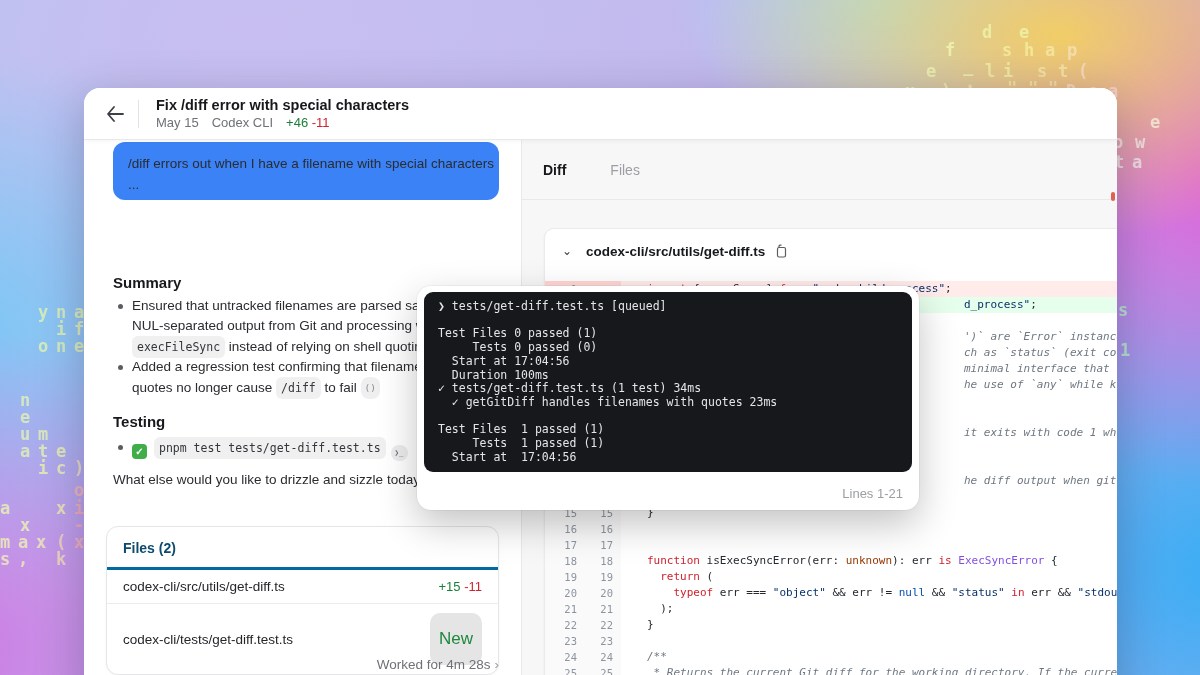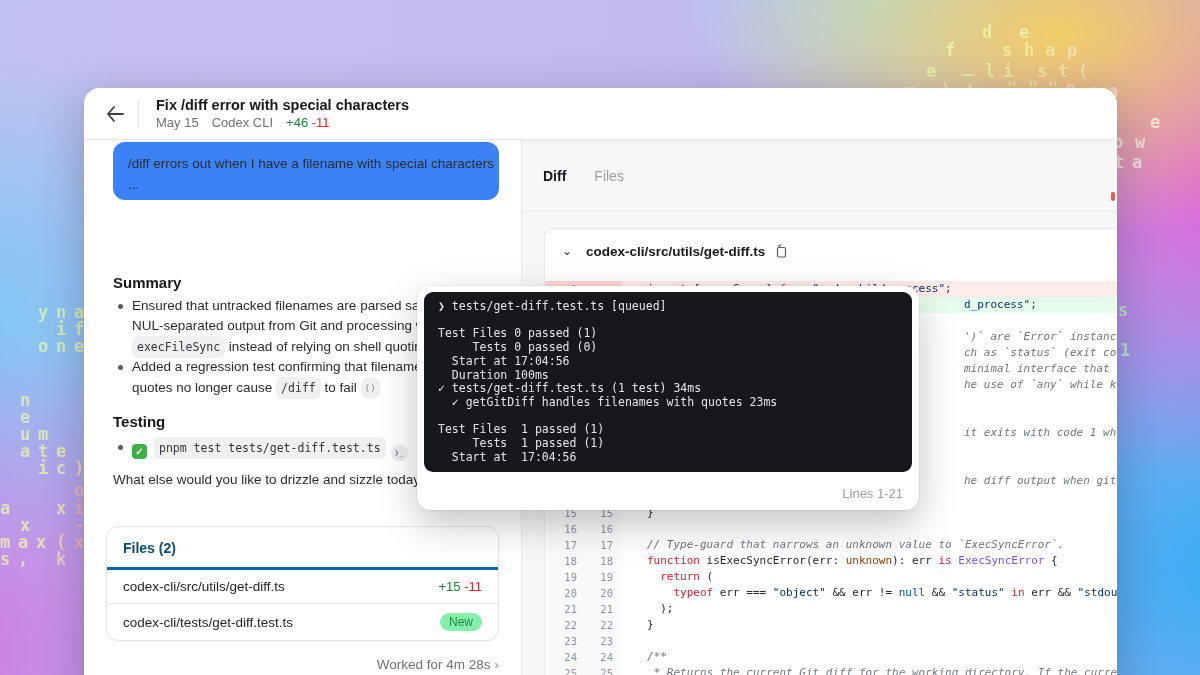--- a/index.html
+++ b/index.html
@@ -76,27 +76,27 @@
 
   .files-card {
     position:absolute; left:22px; top:386px; width:393px;
     background:#fff; border:1px solid #e6e6e8; border-radius:12px;
     box-shadow:0 1px 3px rgba(0,0,0,.04); overflow:hidden;
   }
   .files-head { padding:13px 16px 11px; font-size:14px; font-weight:700; color:#0c4a6e; border-bottom:3px solid #0369a1; }
   .file-row { display:flex; align-items:center; justify-content:space-between; padding:9px 16px; font-size:13.5px; color:#24262a; border-bottom:1px solid #ececee; }
   .file-row:last-child { border-bottom:none; }
   .file-stat { font-size:13px; white-space:nowrap; }
-  .new-badge { font-size:12px; color:#1f883d; background:#86efac; border-radius:10px; padding:2px 9px; }
+  .new-badge { font-size:17px; color:#1f883d; background:#e5e5e5; border-radius:10px; padding:16px 9px; }
   .worked { position:absolute; right:22px; top:517px; font-size:13.5px; color:#6e7177; cursor:pointer; }
   .worked .chev { color:#9a9da2; margin-left:4px; }
 
   
   .right-panel { position:absolute; left:437px; top:52px; right:0; bottom:0; background:#f7f7f8; border-left:1px solid #e9e9ea; }
-  .tabs { height:72px; display:flex; align-items:center; gap:28px; padding-left:21px; border-bottom:1px solid #e9e9ea; }
+  .tabs { height:60px; display:flex; align-items:center; gap:44px; padding-left:21px; border-bottom:1px solid #e9e9ea; }
   .tab { font-size:14px; cursor:pointer; }
   .tab.active { color:#16181b; font-weight:700; }
   .tab.inactive { color:#9b9ea3; }
   .diff-card {
     position:absolute; left:22px; top:88px; width:calc(100% - 10px); bottom:-20px;
     background:#fff; border:1px solid #ebebed; border-radius:10px;
     box-shadow:0 1px 3px rgba(0,0,0,.05); overflow:hidden;
   }
   .diff-head { height:44px; display:flex; align-items:center; padding-left:17px; }
   .chev-down { color:#3a3d42; font-size:12px; margin-right:14px; cursor:pointer; }
@@ -301,21 +301,21 @@
           <div class="drow ctx"><span class="dnum o"></span><span class="dnum n"></span><span class="frag"><span class="sp c">he use of `any` while k</span></span></div>
           <div class="drow ctx"><span class="dnum o"></span><span class="dnum n"></span></div>
           <div class="drow ctx"><span class="dnum o"></span><span class="dnum n"></span></div>
           <div class="drow ctx"><span class="dnum o"></span><span class="dnum n"></span><span class="frag"><span class="sp c">it exits with code 1 wh</span></span></div>
           <div class="drow ctx"><span class="dnum o"></span><span class="dnum n"></span></div>
           <div class="drow ctx"><span class="dnum o"></span><span class="dnum n"></span></div>
           <div class="drow ctx"><span class="dnum o"></span><span class="dnum n"></span><span class="frag"><span class="sp c">he diff output when git</span></span></div>
           <div class="drow ctx"><span class="dnum o"></span><span class="dnum n"></span></div>
           <div class="drow ctx"><span class="dnum o">15</span><span class="dnum n">15</span><span class="dcode"><span class="sp p">}</span></span></div>
           <div class="drow ctx"><span class="dnum o">16</span><span class="dnum n">16</span><span class="dcode"></span></div>
-          <div class="drow ctx"><span class="dnum o">17</span><span class="dnum n">17</span><span class="dcode"><span class="sp c">// Type-guard that narrows an unknown value to `ExecSyncError`.</span></span></div>
+          <div class="drow ctx"><span class="dnum o">17</span><span class="dnum n">17</span></div>
           <div class="drow ctx"><span class="dnum o">18</span><span class="dnum n">18</span><span class="dcode"><span class="sp k">function</span><span class="sp p"> isExecSyncError(err: </span><span class="sp o">unknown</span><span class="sp p">): err </span><span class="sp k">is</span><span class="sp p"> </span><span class="sp t">ExecSyncError</span><span class="sp p"> {</span></span></div>
           <div class="drow ctx"><span class="dnum o">19</span><span class="dnum n">19</span><span class="dcode"><span class="sp p">  </span><span class="sp k">return</span><span class="sp p"> (</span></span></div>
           <div class="drow ctx"><span class="dnum o">20</span><span class="dnum n">20</span><span class="dcode"><span class="sp p">    </span><span class="sp k">typeof</span><span class="sp p"> err === </span><span class="sp s">"object"</span><span class="sp p"> &amp;&amp; err != </span><span class="sp n">null</span><span class="sp p"> &amp;&amp; </span><span class="sp s">"status"</span><span class="sp p"> </span><span class="sp k">in</span><span class="sp p"> err &amp;&amp; </span><span class="sp s">"stdout</span></span></div>
           <div class="drow ctx"><span class="dnum o">21</span><span class="dnum n">21</span><span class="dcode"><span class="sp p">  );</span></span></div>
           <div class="drow ctx"><span class="dnum o">22</span><span class="dnum n">22</span><span class="dcode"><span class="sp p">}</span></span></div>
           <div class="drow ctx"><span class="dnum o">23</span><span class="dnum n">23</span><span class="dcode"></span></div>
           <div class="drow ctx"><span class="dnum o">24</span><span class="dnum n">24</span><span class="dcode"><span class="sp c">/**</span></span></div>
           <div class="drow ctx"><span class="dnum o">25</span><span class="dnum n">25</span><span class="dcode"><span class="sp c"> * Returns the current Git diff for the working directory. If the curren</span></span></div>
         </div>
     </div>

